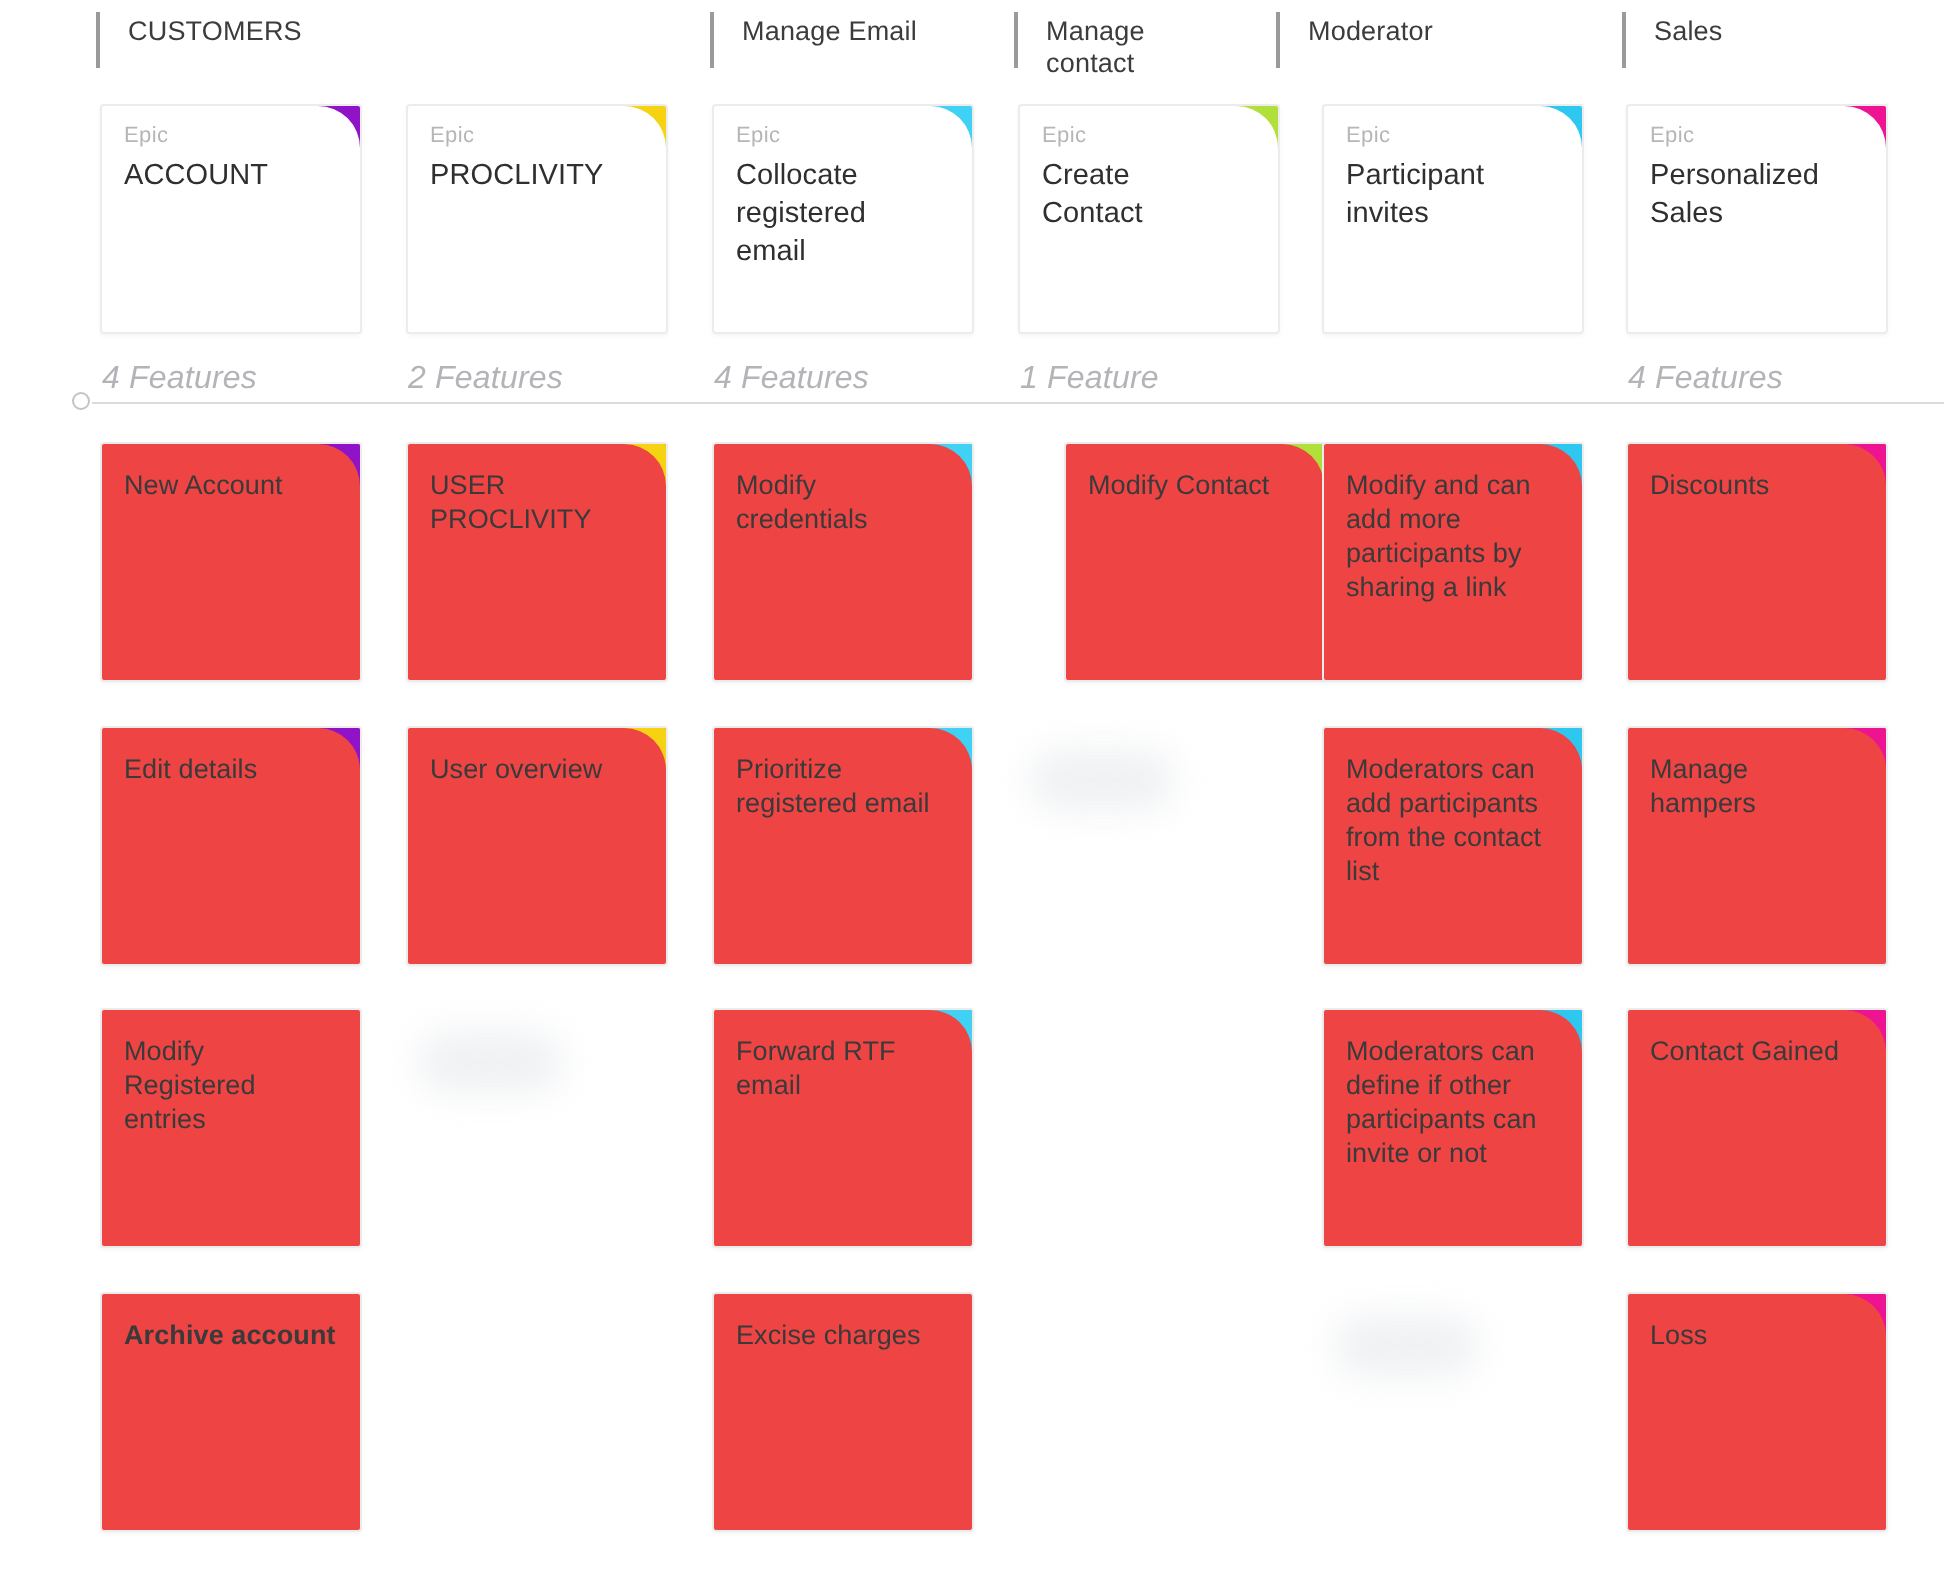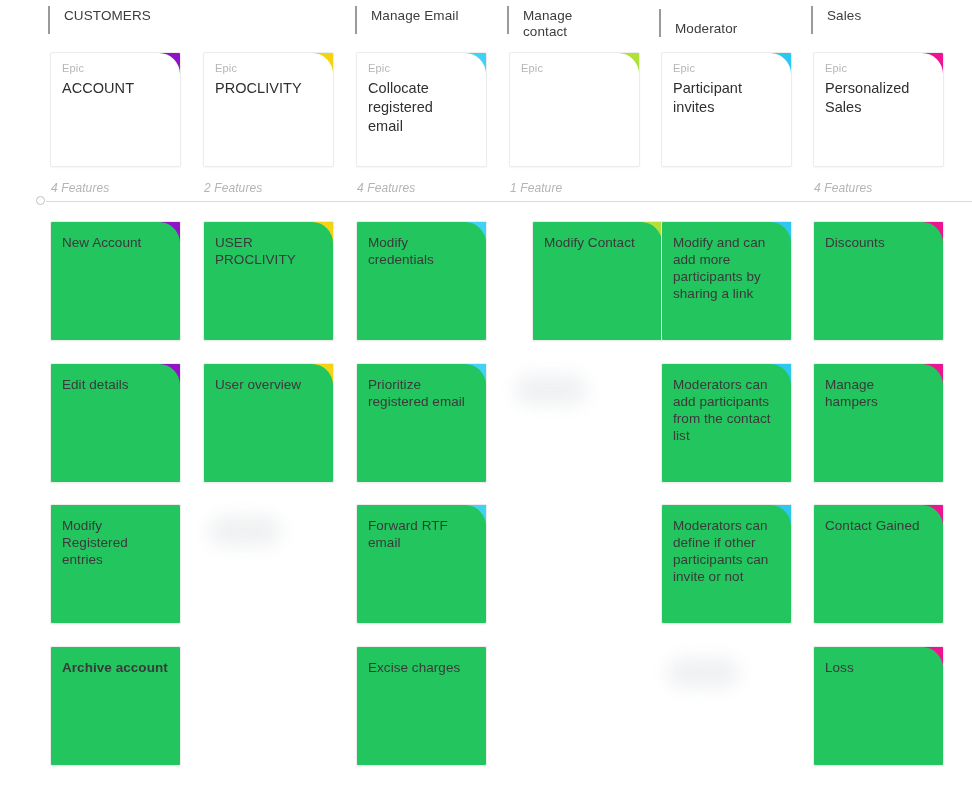--- a/index.html
+++ b/index.html
@@ -80,21 +80,21 @@
     top: 0; right: 0;
     width: 21px;
     height: 21px;
     pointer-events: none;
   }
   .corner-tag svg { display: block; }
 
   
   .feature-count {
     position: absolute;
-    font-size: 12px;
+    font-size: 16px;
     font-style: italic;
     color: #b4b4b8;
     letter-spacing: 0.1px;
   }
 
   
   .slider-track {
     position: absolute;
     left: 46px;
     top: 201px;
@@ -111,21 +111,21 @@
     border: 1px solid #c2c2c8;
     border-radius: 50%;
     background: #ffffff;
   }
 
   
   .feature-card {
     position: absolute;
     width: 131px;
     height: 120px;
-    background: #22c55e;
+    background: #ef4444;
     border: 1px solid #ececec;
     border-radius: 2px;
     box-shadow: 0 1px 2px rgba(0,0,0,0.045);
     overflow: hidden;
   }
   .feature-title {
     font-size: 13.5px;
     color: #3a3a3a;
     line-height: 17px;
     padding: 12px 11px 0 11px;
@@ -154,21 +154,21 @@
       </div>
       <div class="col-header" style="left: 355px;">
         <div class="col-divider"></div>
         <div class="col-header-label">Manage Email</div>
       </div>
       <div class="col-header" style="left: 507px;">
         <div class="col-divider"></div>
         <div class="col-header-label">Manage
 contact</div>
       </div>
-      <div class="col-header" style="left: 659px; align-items: flex-end;">
+      <div class="col-header" style="left: 638px;">
         <div class="col-divider"></div>
         <div class="col-header-label">Moderator</div>
       </div>
       <div class="col-header" style="left: 811px;">
         <div class="col-divider"></div>
         <div class="col-header-label">Sales</div>
       </div>
     </div>
 
   <div>
@@ -196,20 +196,22 @@
 registered
 email</div>
         <div class="corner-tag">
           <svg width="21" height="21" viewBox="0 0 21 21">
             <path d="M21 0 L21 21 A21 21 0 0 0 0 0 Z" fill="#3fd2f5"></path>
           </svg>
         </div>
       </div>
       <div class="epic-card" style="left: 509px; top: 52px;">
         <div class="epic-kind">Epic</div>
+        <div class="epic-title">Create
+Contact</div>
         <div class="corner-tag">
           <svg width="21" height="21" viewBox="0 0 21 21">
             <path d="M21 0 L21 21 A21 21 0 0 0 0 0 Z" fill="#b2e03a"></path>
           </svg>
         </div>
       </div>
       <div class="epic-card" style="left: 661px; top: 52px;">
         <div class="epic-kind">Epic</div>
         <div class="epic-title">Participant
 invites</div>

